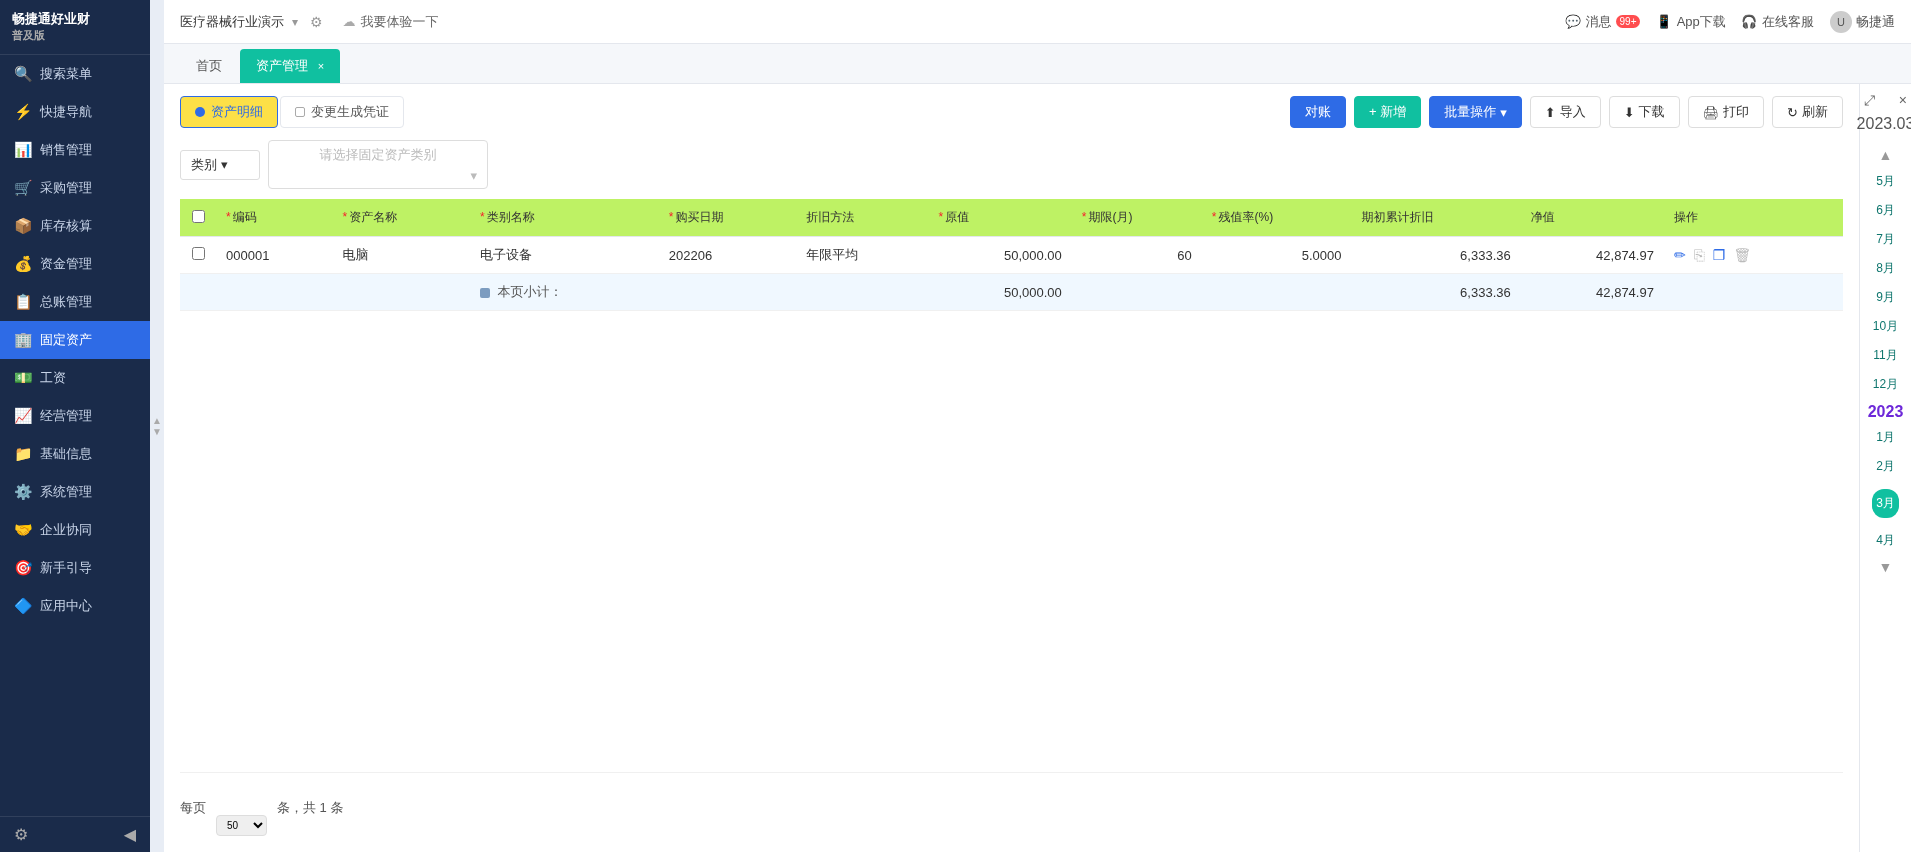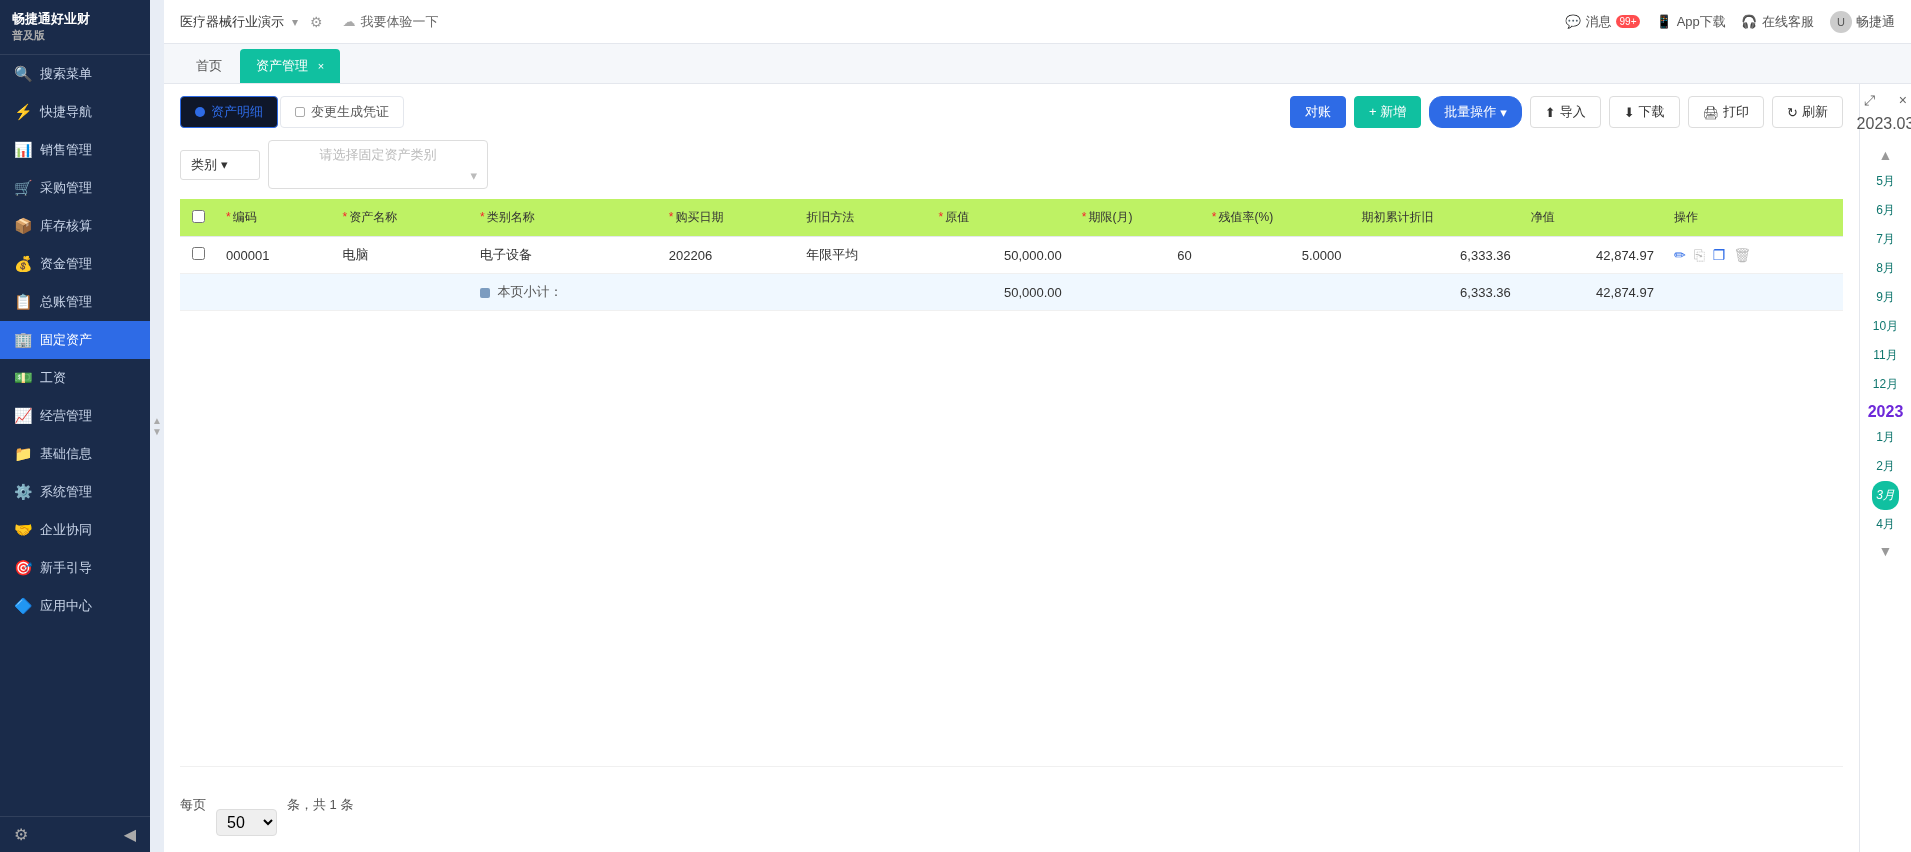--- a/index.html
+++ b/index.html
@@ -140,39 +140,39 @@
       font-size: 13px;
       cursor: pointer;
       border: 1px solid #e4e7ed;
       border-radius: 4px;
       color: #555;
       background: #fff;
     }
     .sub-tab.active {
       border-color: #2e6be6;
       color: #2e6be6;
-      background: #0f172a;
+      background: #fde047;
     }
     .sub-tab .dot { width: 10px; height: 10px; border-radius: 50%; background: #2e6be6; }
     .toolbar-right { display: flex; align-items: center; gap: 8px; }
     .btn {
       padding: 6px 14px;
       border-radius: 4px;
       border: 1px solid #ddd;
       background: #fff;
       cursor: pointer;
       font-size: 13px;
       color: #333;
       display: flex;
       align-items: center;
       gap: 4px;
     }
     .btn-primary { background: #2e6be6; color: #fff; border-color: #2e6be6; }
     .btn-success { background: #10c0a0; color: #fff; border-color: #10c0a0; }
-    .btn-batch { background: #2e6be6; color: #fff; border-color: #2e6be6; border-radius: 13px; }
+    .btn-batch { background: #2e6be6; color: #fff; border-color: #2e6be6; }
 
     
     .filter-row {
       display: flex;
       align-items: center;
       gap: 8px;
       margin-bottom: 10px;
     }
     .filter-select {
       display: flex;
@@ -236,21 +236,21 @@
       padding: 6px 0 4px;
       font-size: 13px;
       color: #555;
       border-top: 1px solid #f0f0f0;
       margin-top: 4px;
     }
     .pagination select {
       padding: 3px 6px;
       border: 1px solid #ddd;
       border-radius: 4px;
-      font-size: 16px;
+      font-size: 10px;
       margin-top: 36px;
     }
 
     
     .right-panel {
       width: 52px;
       background: #fff;
       border-left: 1px solid #e4e7ed;
       display: flex;
       flex-direction: column;
@@ -261,21 +261,21 @@
     }
     .year-label { font-size: 12px; color: #666; padding: 4px 0; writing-mode: horizontal-tb; }
     .month-item {
       width: 100%;
       text-align: center;
       padding: 6px 4px;
       font-size: 12px;
       color: #0f766e;
       cursor: pointer;
     }
-    .month-item.current-year { background: #10c0a0; color: #fff; border-radius: 12px; margin: 0 4px; width: calc(100% - 8px); font-style: italic; }
+    .month-item.current-year { background: #10c0a0; color: #fff; border-radius: 12px; margin: 8px 4px; width: calc(100% - 8px); }
     .panel-nav { font-size: 14px; color: #999; cursor: pointer; padding: 4px; }
     .panel-up { margin-top: 4px; }
     .panel-down { margin-bottom: 4px; }
     .year-section { font-size: 16px; color: #6d28d9; font-weight: bold; padding: 4px 0 2px; text-align: center; }
 
     .checkbox-col { width: 36px; text-align: center; }
     input[type=checkbox] { cursor: pointer; }
   </style>
 </head>
 <body>

